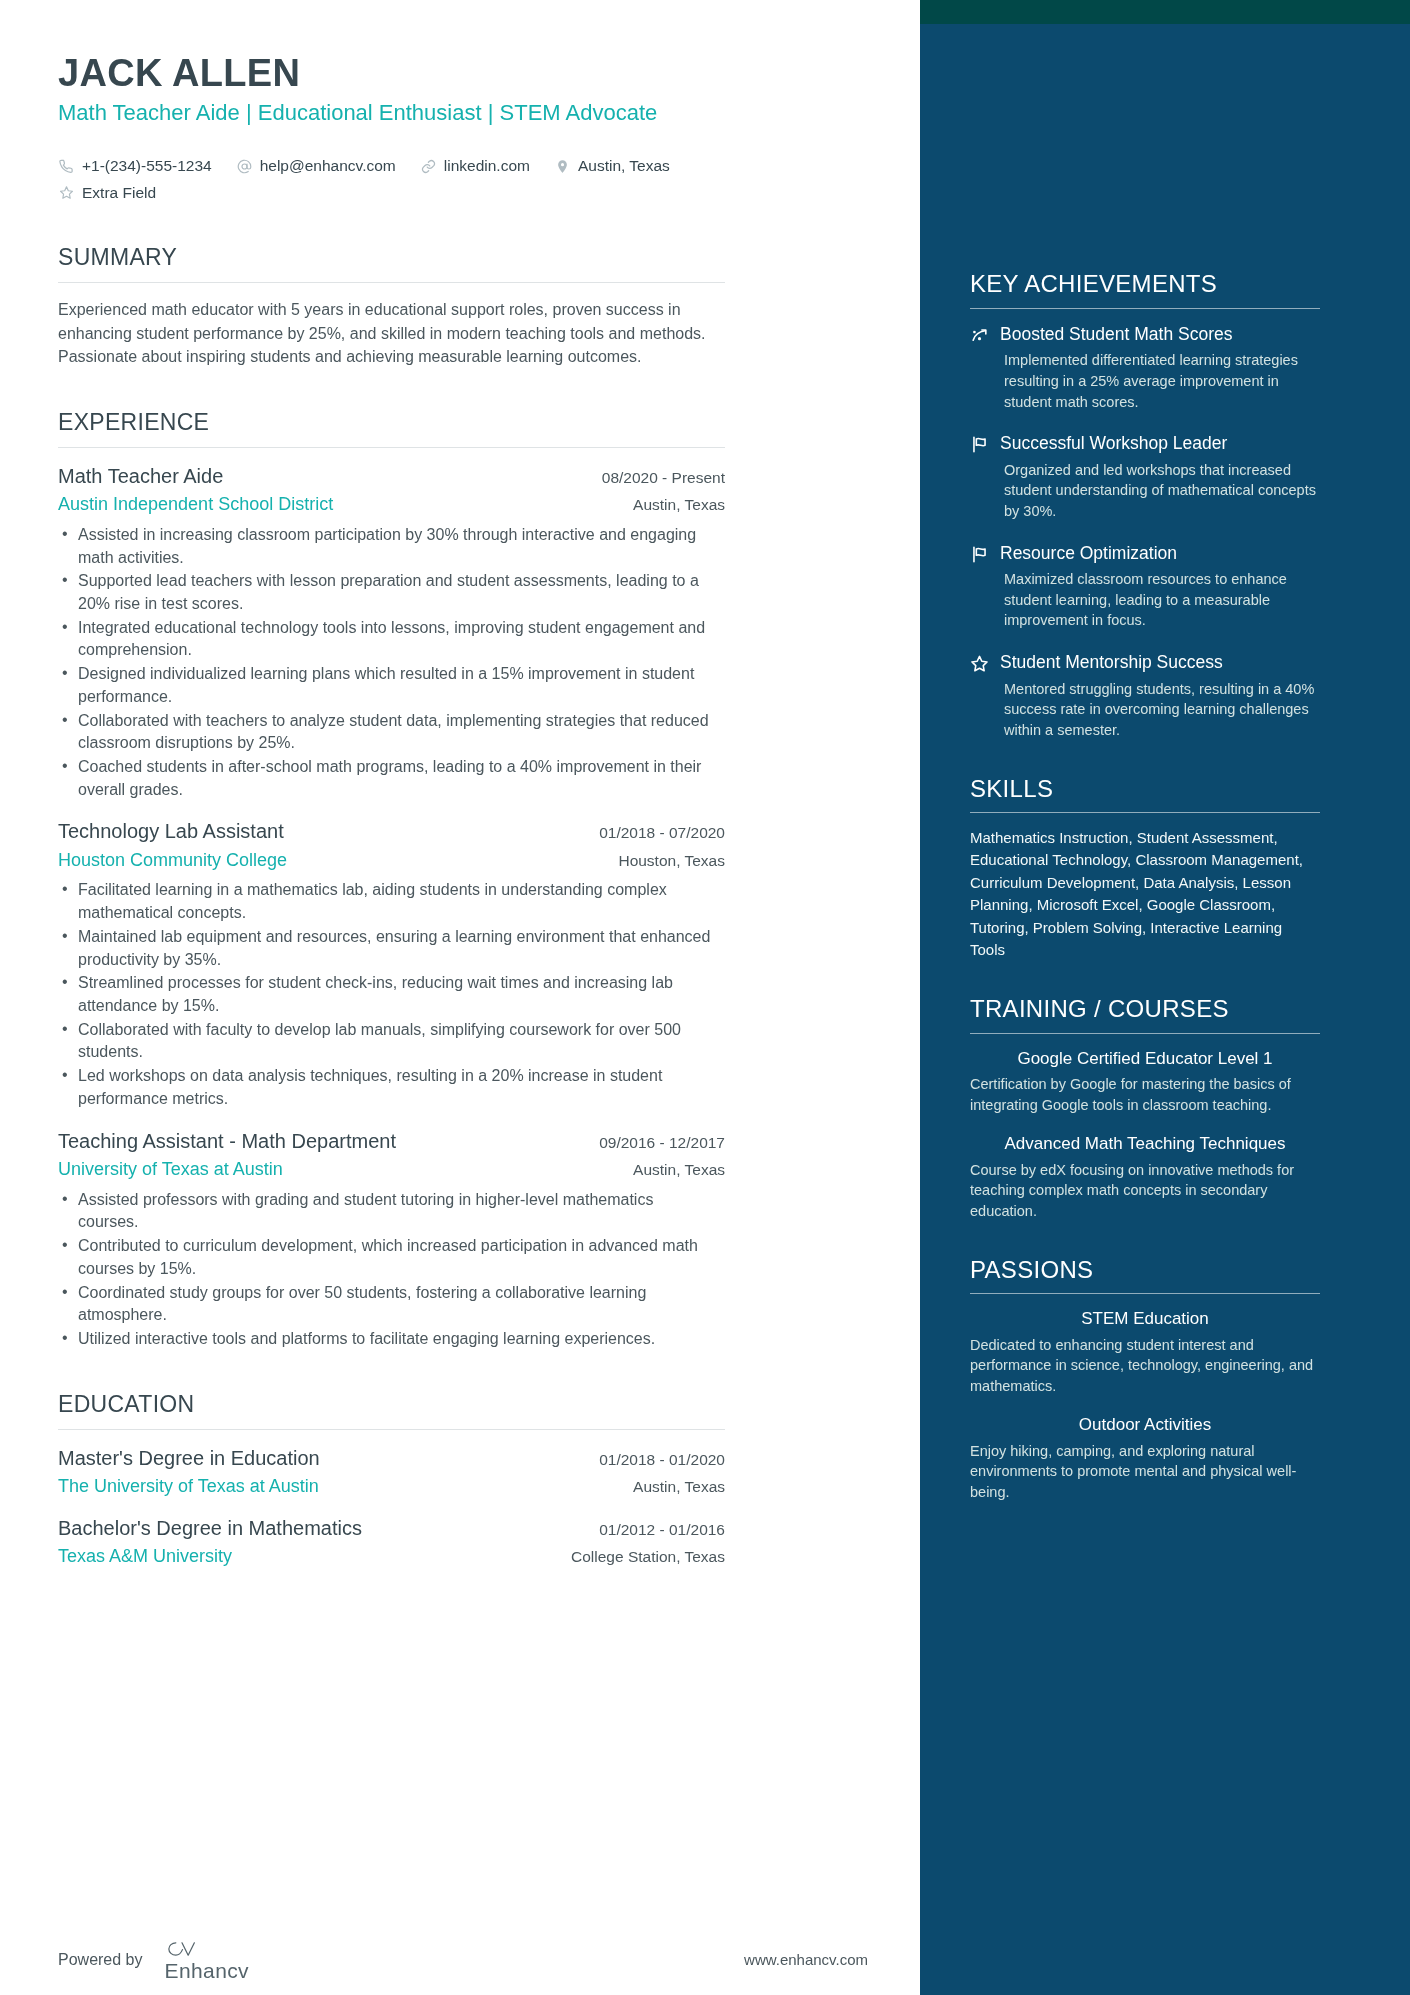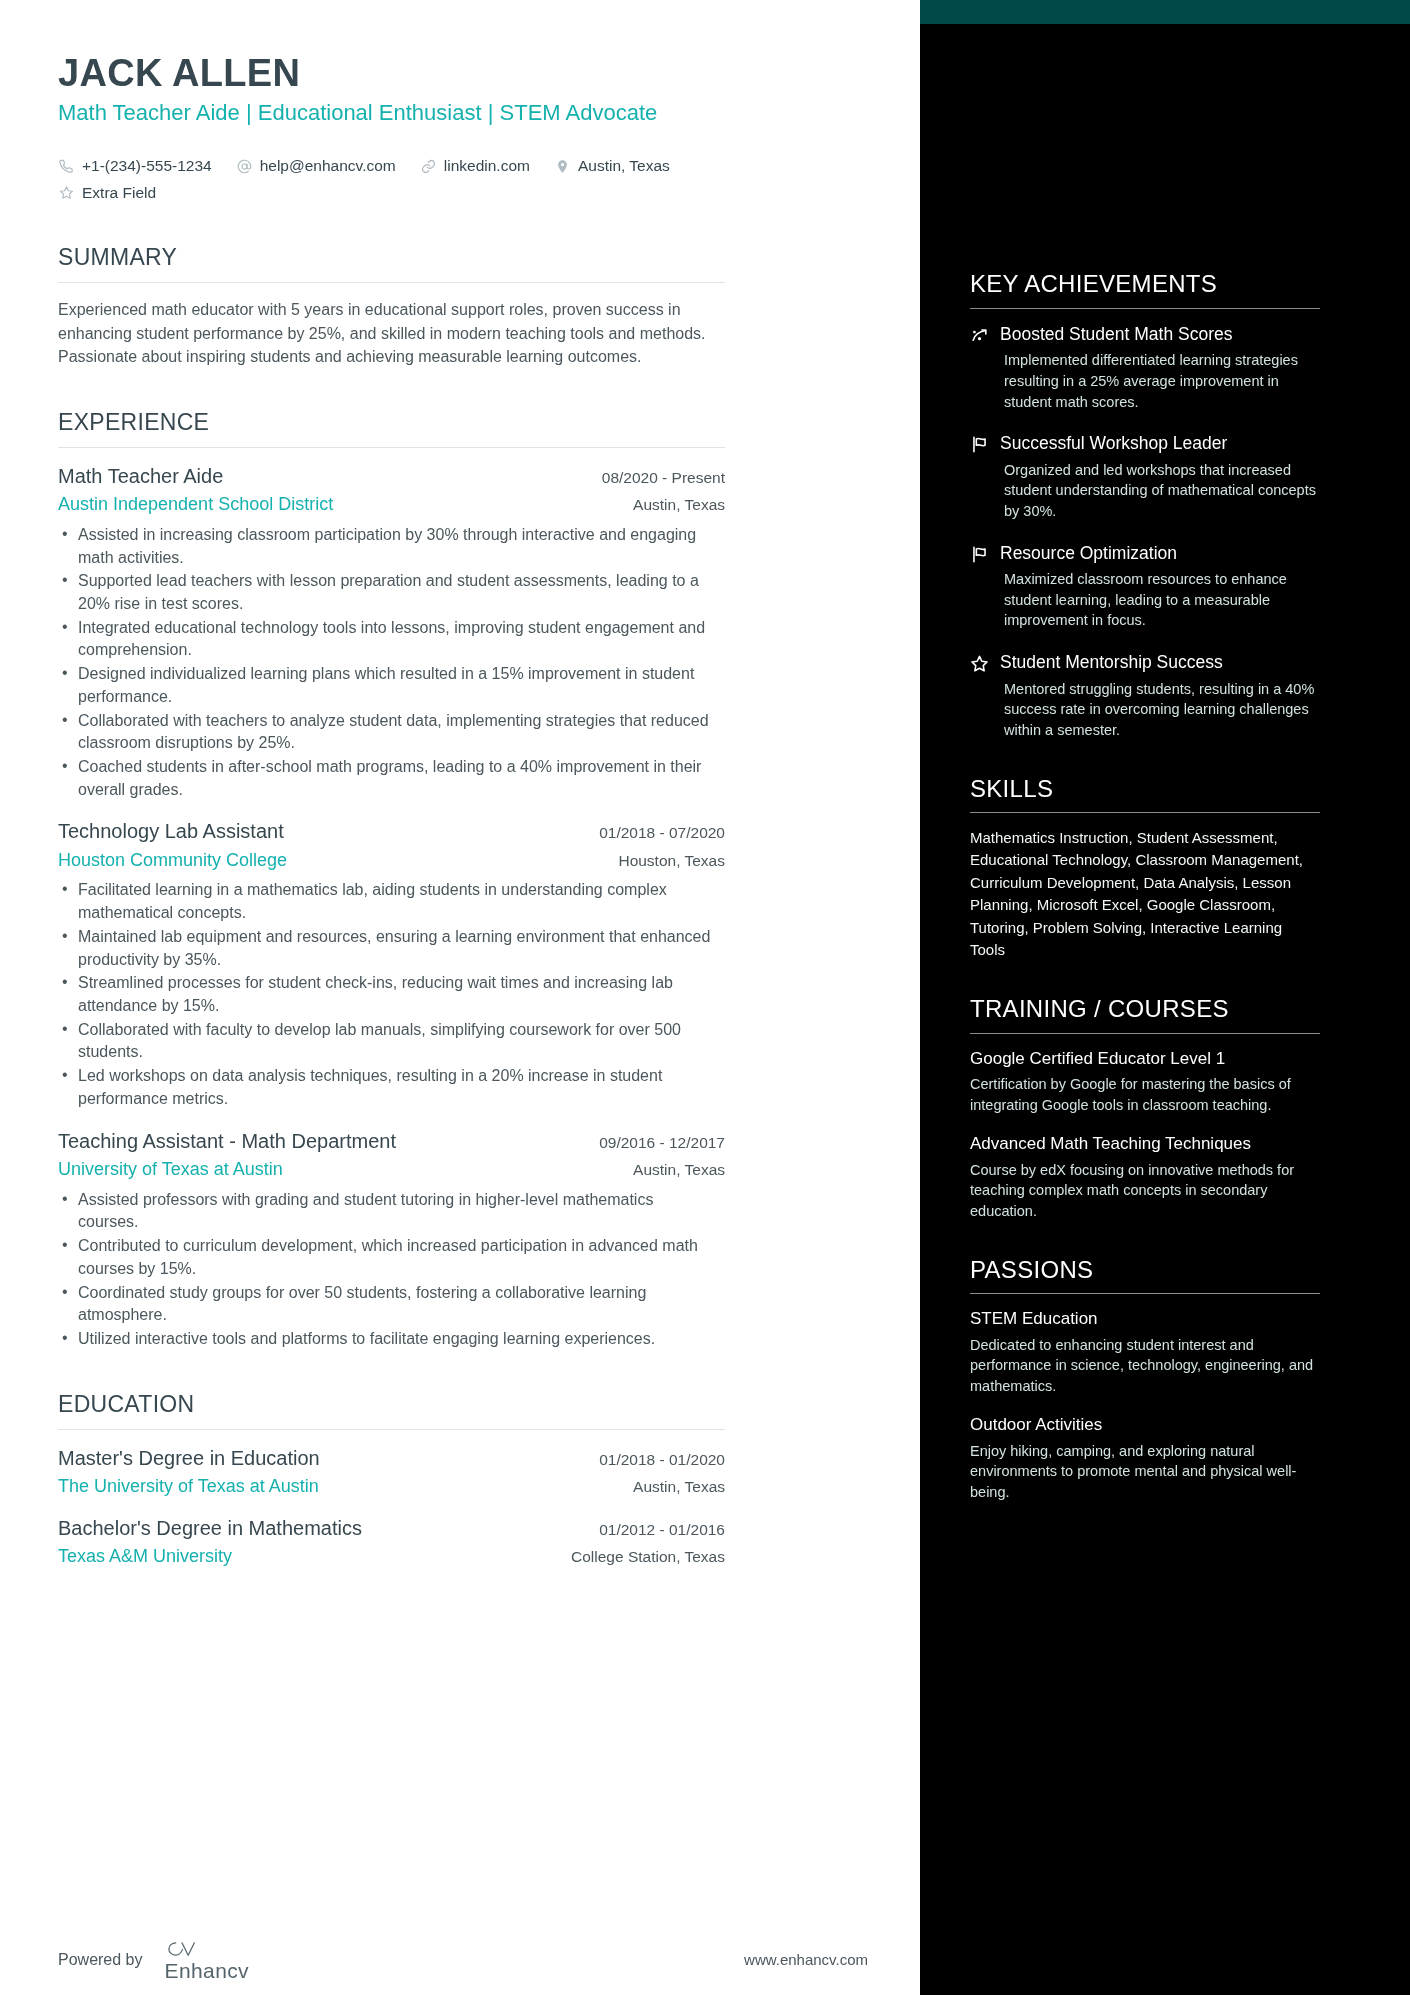--- a/index.html
+++ b/index.html
@@ -23,21 +23,21 @@
     background: #ffffff;
   }
 
   
   .sidebar {
     position: absolute;
     top: 0;
     left: 920px;
     width: 490px;
     height: 1995px;
-    background: #000000;
+    background: #0c4a6e;
   }
   .sidebar-topstrip {
     position: absolute;
     top: 0;
     left: 0;
     width: 490px;
     height: 24px;
     background: #014848;
   }
   .sidebar-inner {
@@ -96,20 +96,21 @@
   }
 
   
   .side-entry { margin-bottom: 18px; }
   .side-entry:last-child { margin-bottom: 0; }
   .side-entry-title {
     font-size: 17px;
     color: #ffffff;
     line-height: 1.32;
     margin-bottom: 4px;
+    text-align: center;
   }
   .side-entry-desc {
     font-size: 14.5px;
     color: #d2e2e1;
     line-height: 1.42;
   }
 
   
   .main {
     position: absolute;

